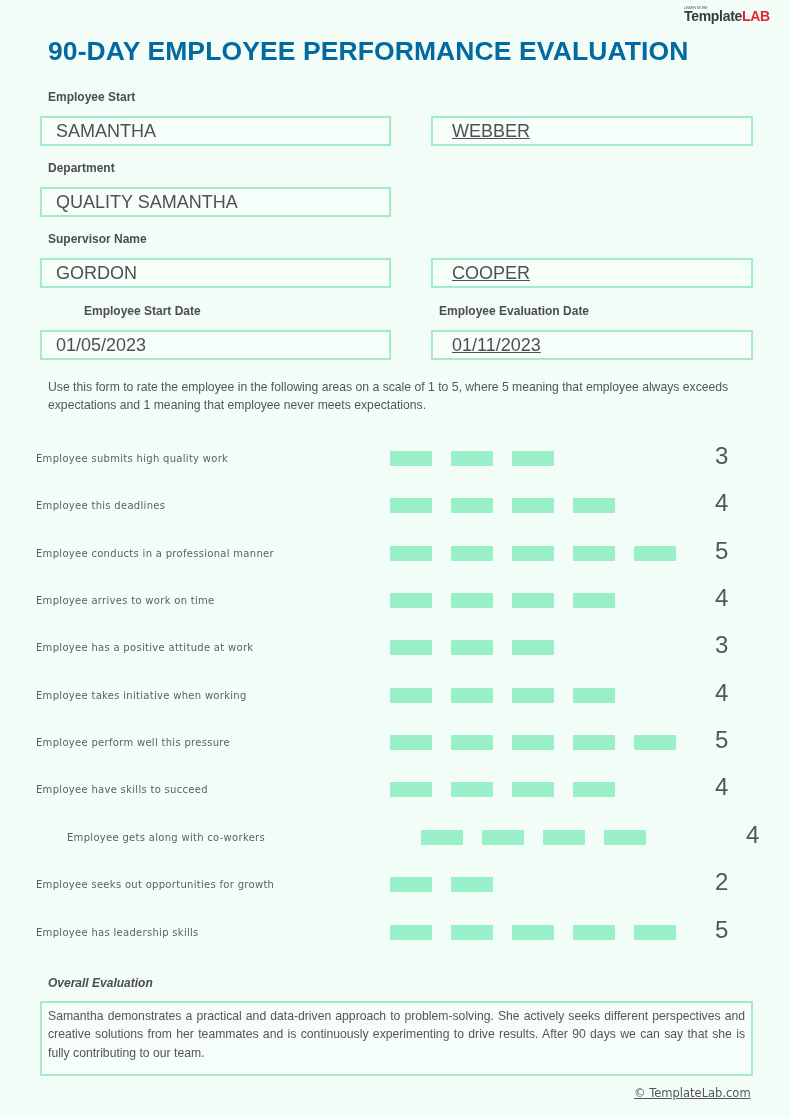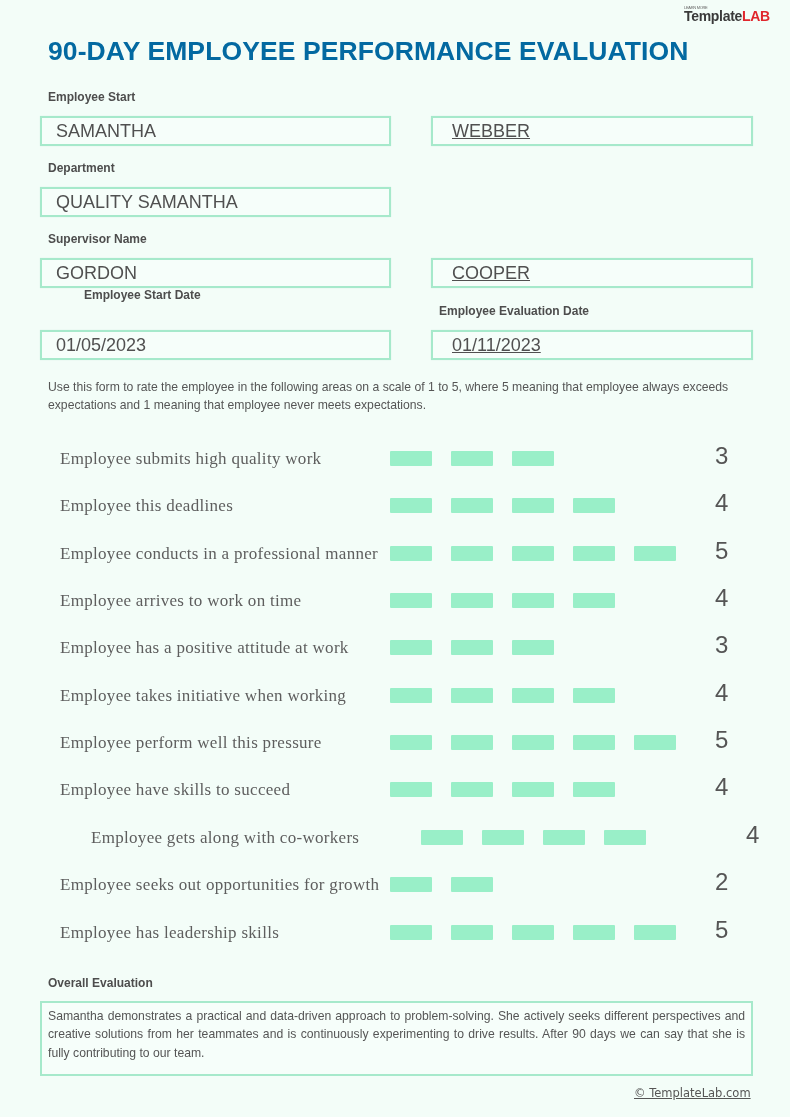--- a/index.html
+++ b/index.html
@@ -39,34 +39,34 @@
   }
   .field.left { left: 40px; width: 351px; }
   .field.right { left: 431px; width: 322px; padding-left: 19px; text-decoration: underline; }
   .instructions {
     position: absolute; left: 48px; top: 378px; width: 700px;
     font-family: "Liberation Sans", sans-serif;
     font-size: 12.2px; color: #555; line-height: 18px;
   }
   .row { position: absolute; left: 0; width: 790px; height: 30px; }
   .row .crit {
-    position: absolute; left: 60px; top: 0;
-    font-size: 17px; color: #5e5e5e; letter-spacing: 0.3px; line-height: 16px; font-family: Liberation Serif, serif;
+    position: absolute; left: 36px; top: 0;
+    font-size: 10px; color: #5e5e5e; letter-spacing: 0.3px; line-height: 16px;
   }
   .row .bars { position: absolute; left: 390px; top: 0; height: 16px; }
   .row .bar {
     position: absolute; top: 0; width: 42px; height: 15px;
     background: #99efc8; border-radius: 1px;
   }
   .row .score {
     position: absolute; left: 715px; top: -10px;
     font-family: "Liberation Sans", sans-serif;
     font-size: 24px; color: #555; line-height: 30px;
   }
-  .overall-label { left: 48px; top: 976px; }
+  .overall-label { left: 48px; top: 976px; font-style: italic; }
   .overall {
     position: absolute; left: 40px; top: 1001px; width: 713px; height: 75px;
     border: 2px solid #a6e9cb; background: #f6fefa;
     padding: 4px 6px 0 6px;
     font-family: "Liberation Sans", sans-serif;
     font-size: 12.2px; color: #555; line-height: 18.3px;
     text-align: justify;
   }
   .copyright {
     position: absolute; left: 634px; top: 1086px;
@@ -87,21 +87,21 @@
 <div class="field left" style="top:116px;">SAMANTHA</div>
 <div class="field right" style="top:116px;">WEBBER</div>
 
 <div class="label" style="left:48px; top:161px;">Department</div>
 <div class="field left" style="top:187px;">QUALITY SAMANTHA</div>
 
 <div class="label" style="left:48px; top:232px;">Supervisor Name</div>
 <div class="field left" style="top:258px;">GORDON</div>
 <div class="field right" style="top:258px;">COOPER</div>
 
-<div class="label" style="left:48px; top:288px;padding-left:36px;">Employee Start Date</div>
+<div class="label" style="left:48px; top:304px;padding-left:36px;">Employee Start Date</div>
 <div class="label" style="left:439px; top:304px;">Employee Evaluation Date</div>
 <div class="field left" style="top:330px;">01/05/2023</div>
 <div class="field right" style="top:330px;">01/11/2023</div>
 
 <p class="instructions">Use this form to rate the employee in the following areas on a scale of 1 to 5, where 5 meaning that employee always exceeds expectations and 1 meaning that employee never meets expectations.</p>
 
 <div id="criteria">
     <div class="row" style="top: 451px;">
       <span class="crit">Employee submits high quality work</span>
       <div class="bars">

